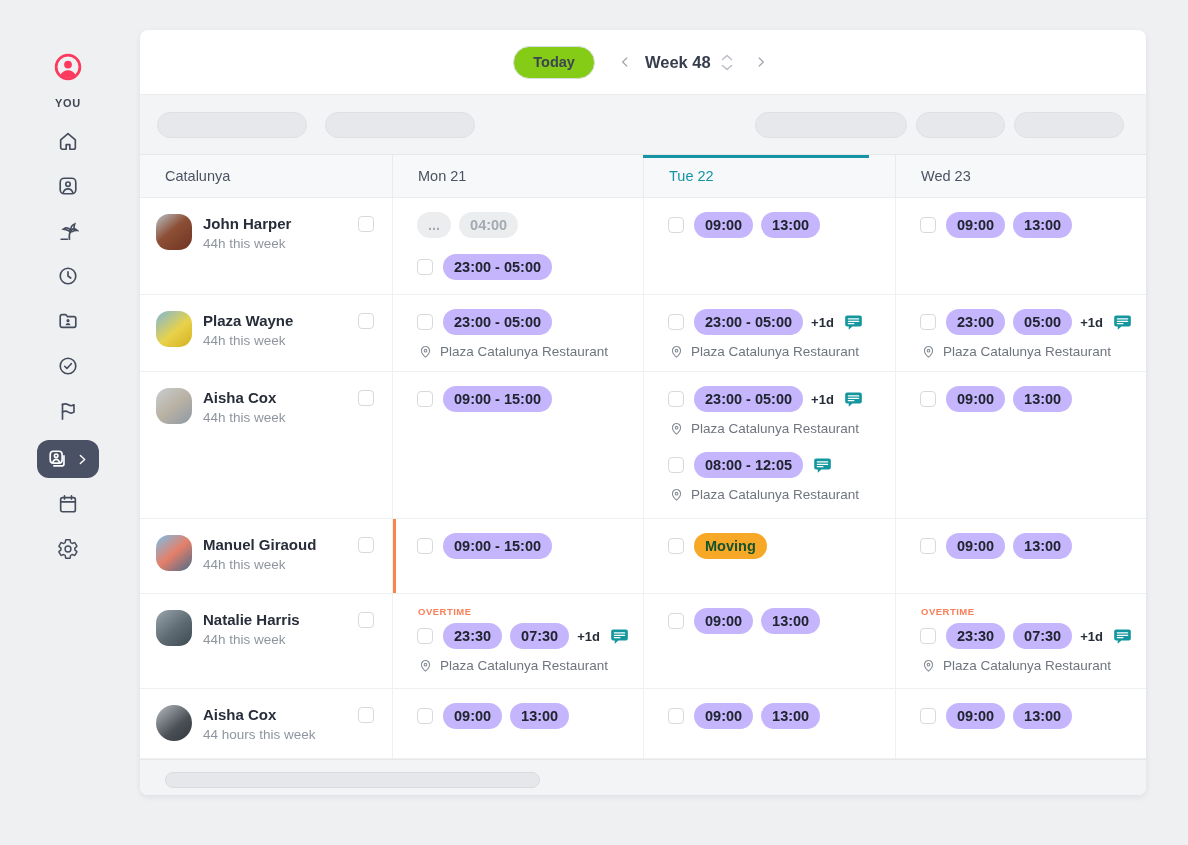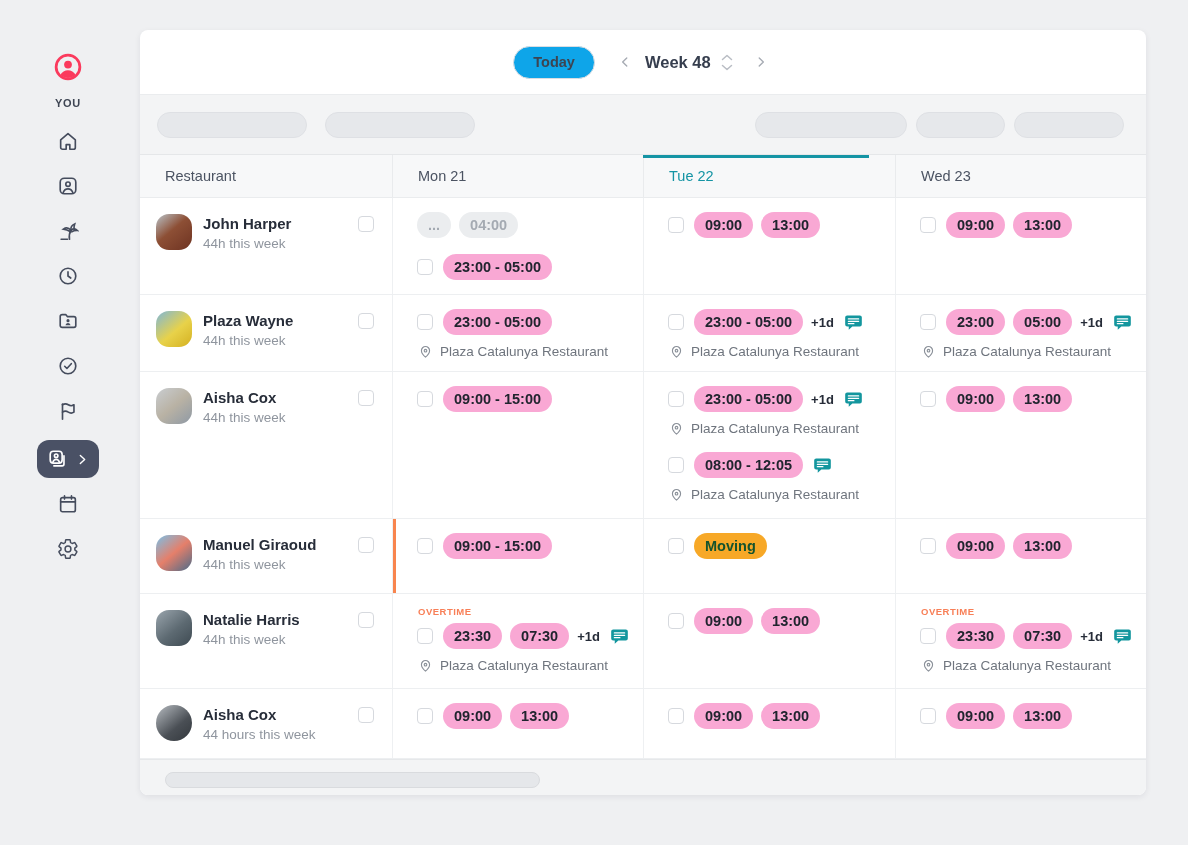--- a/index.html
+++ b/index.html
@@ -18,21 +18,21 @@
   .you-label { font-size:11px; font-weight:bold; letter-spacing:.8px; color:#3e4553; margin-bottom:20px; }
   .nav-item { width:62px; height:24px; display:flex; align-items:center; justify-content:center; margin-bottom:21px; cursor:pointer; }
   .nav-item svg { stroke:#454c5d; }
   .nav-item.active { width:62px; height:38px; background:#4a5165; border-radius:12px; gap:7px; margin-top:-4px; margin-bottom:14px; }
   .nav-item.active svg { stroke:#ffffff; }
   
   .card { position:absolute; left:140px; top:30px; width:1006px; height:765px;
     background:#ffffff; border-radius:8px; box-shadow:0 2px 6px rgba(25,30,45,.08); overflow:hidden; }
   .cal-header { height:65px; display:flex; align-items:center; justify-content:center; border-bottom:1px solid #eaecee; }
   .today-btn { height:33px; padding:8px 19px; border:1.5px solid #dadde2; border-radius:17px;
-    background:#0ea5e9; font-size:14.5px; font-weight:600; color:#3d4452; display:flex; align-items:center; cursor:pointer;
+    background:#84cc16; font-size:14.5px; font-weight:600; color:#3d4452; display:flex; align-items:center; cursor:pointer;
     font-family:"Liberation Sans", sans-serif; margin-right:18px; }
   .wk-chev { display:flex; align-items:center; justify-content:center; width:24px; height:24px; cursor:pointer; }
   .week-label { font-size:16.5px; font-weight:bold; color:#363e4e; margin:0 10px 0 8px; }
   .sorter { display:flex; flex-direction:column; gap:3px; margin-right:16px; cursor:pointer; }
   
   .toolbar { height:60px; background:#f3f4f5; border-bottom:1px solid #e5e7e9; position:relative; }
   .skel { position:absolute; top:17px; height:26px; border-radius:13px; background:#e6e8eb; border:1px solid #dee0e4; }
   .sk1{left:17px;width:150px}.sk2{left:185px;width:150px}.sk3{left:615px;width:152px}.sk4{left:776px;width:89px}.sk5{left:874px;width:110px}
   
   .colheads { display:grid; grid-template-columns:252px 251px 252px 251px; height:43px; background:#f7f8f9; border-bottom:1px solid #eaecee; }
@@ -57,21 +57,21 @@
   .emp-hours { font-size:13.5px; color:#8f959e; margin-top:4px; }
   .cb { width:16px; height:16px; border:1.5px solid #d6d9de; border-radius:4px; background:#fff; flex:none; cursor:pointer; }
   .emp-cb { position:absolute; right:18px; top:18px; }
   .day-cell { border-left:1px solid #eef0f2; padding:14px 10px 12px 24px; }
   .day-cell.alert { box-shadow:inset 3px 0 0 #f8854e; }
   .shift + .shift { margin-top:16px; }
   .shift-line { display:flex; align-items:center; }
   .shift-line .cb { margin-right:10px; }
   .chip { height:26px; padding:0 11px; border-radius:13px; display:inline-flex; align-items:center;
     font-size:14.5px; font-weight:600; margin-right:8px; cursor:pointer; white-space:nowrap; }
-  .chip.blue { background:#f9a8d4; color:#20242e; }
+  .chip.blue { background:#c4b5fd; color:#20242e; }
   .chip.gray { background:#ebedef; color:#a4aab2; }
   .chip.orange { background:#f7a827; color:#14532d; }
   .plus { font-size:13px; font-weight:bold; color:#262c38; margin-right:8px; }
   .comment-ic { margin-left:2px; cursor:pointer; display:flex; }
   .loc { display:flex; align-items:center; gap:7px; margin-top:9px; color:#6f757e; font-size:13.5px; padding-left:1px; }
   .overtime { font-size:9.5px; font-weight:bold; color:#f87f57; letter-spacing:.5px; margin:-2px 0 6px 1px; }
   
   .footer { height:40px; background:#f3f4f5; border-top:1px solid #e6e8ea; position:relative; }
   .hscroll { position:absolute; left:25px; top:12px; width:375px; height:16px; border-radius:8px;
     background:#e5e7ea; border:1px solid #d9dbde; cursor:pointer; }
@@ -187,21 +187,21 @@
 
   <div class="toolbar">
     <div class="skel sk1"></div>
     <div class="skel sk2"></div>
     <div class="skel sk3"></div>
     <div class="skel sk4"></div>
     <div class="skel sk5"></div>
   </div>
 
   <div class="colheads">
-    <div class="colhead">Restaurant</div>
+    <div class="colhead">Catalunya</div>
     <div class="colhead day">Mon 21</div>
     <div class="colhead day active">Tue 22</div>
     <div class="colhead day">Wed 23</div>
   </div>
 
   <div id="rows">
       <div class="erow r0">
         <div class="cell emp-cell">
           <div class="avatar av0"></div>
           <div class="emp-info">

